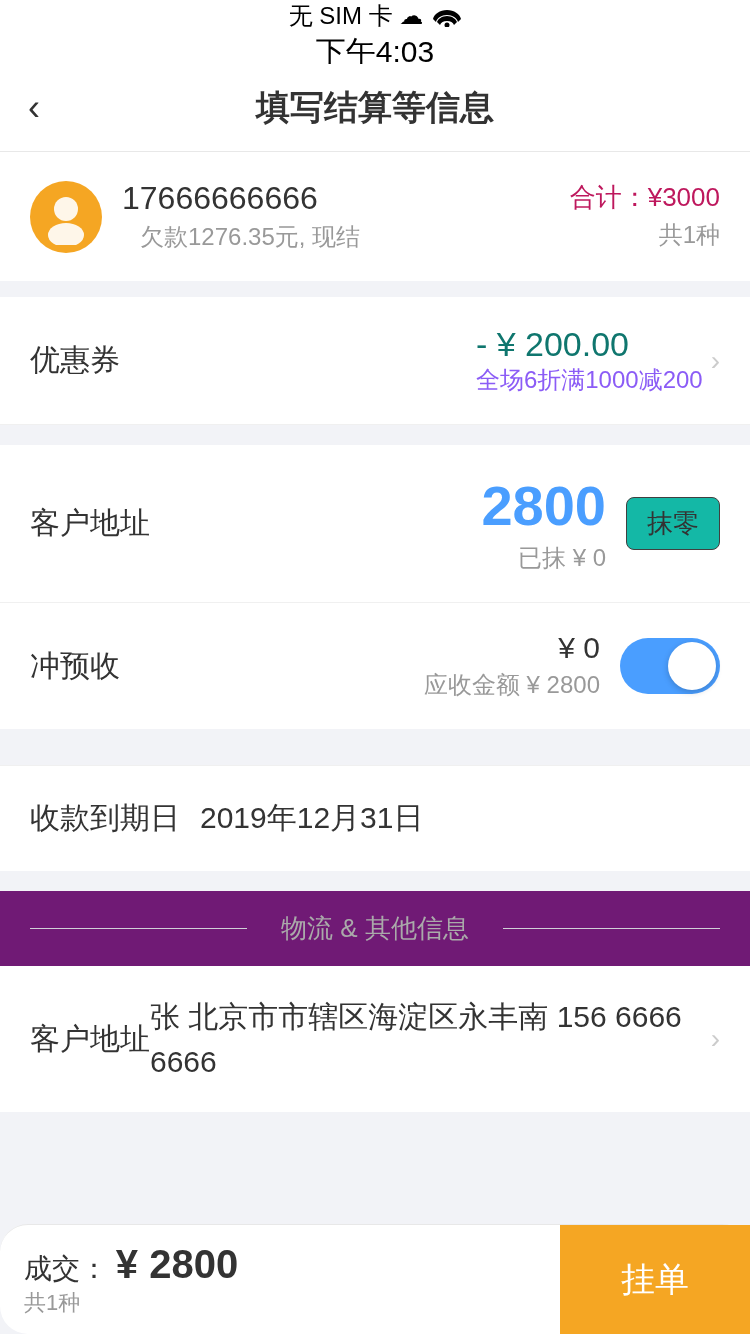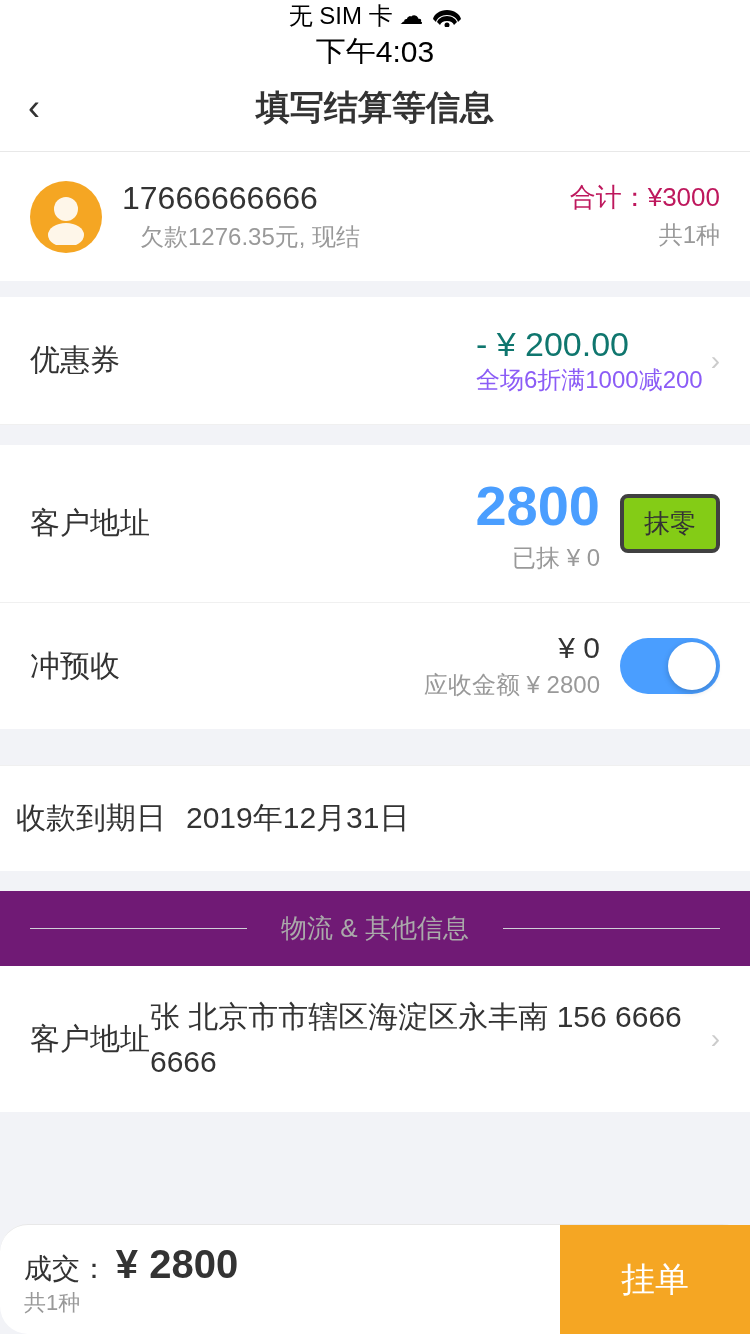--- a/index.html
+++ b/index.html
@@ -135,26 +135,26 @@
       justify-content: space-between;
       border-bottom: 1px solid #f0f0f0;
     }
     .form-row:last-child { border-bottom: none; }
     .form-label { font-size: 30px; color: #333; }
 
     
     .amount-right { display: flex; align-items: center; gap: 20px; }
     .amount-value { font-size: 56px; font-weight: 600; color: #4a9eff; }
     .round-btn {
-      border: 4px solid #404040;
+      border: 1px solid #404040;
       border-radius: 8px;
       padding: 8px 20px;
       font-size: 26px;
       color: #333;
-      background: #84cc16;
+      background: #14b8a6;
       cursor: pointer;
     }
 
     .amount-sub {
       font-size: 24px;
       color: #999;
       text-align: right;
       margin-top: 4px;
     }
 
@@ -191,21 +191,21 @@
     .debt-row {
       padding: 32px 30px;
       display: flex;
       align-items: center;
       justify-content: space-between;
       background: #fff;
     }
 
     
     .due-date-row {
-      padding: 32px 16px;
+      padding: 32px 30px;
       display: flex;
       align-items: center;
       background: #fff;
       border-top: 1px solid #f0f0f0;
       gap: 20px;
     }
     .due-date-label { font-size: 30px; color: #333; }
     .due-date-value { font-size: 30px; color: #333; }
 
     

